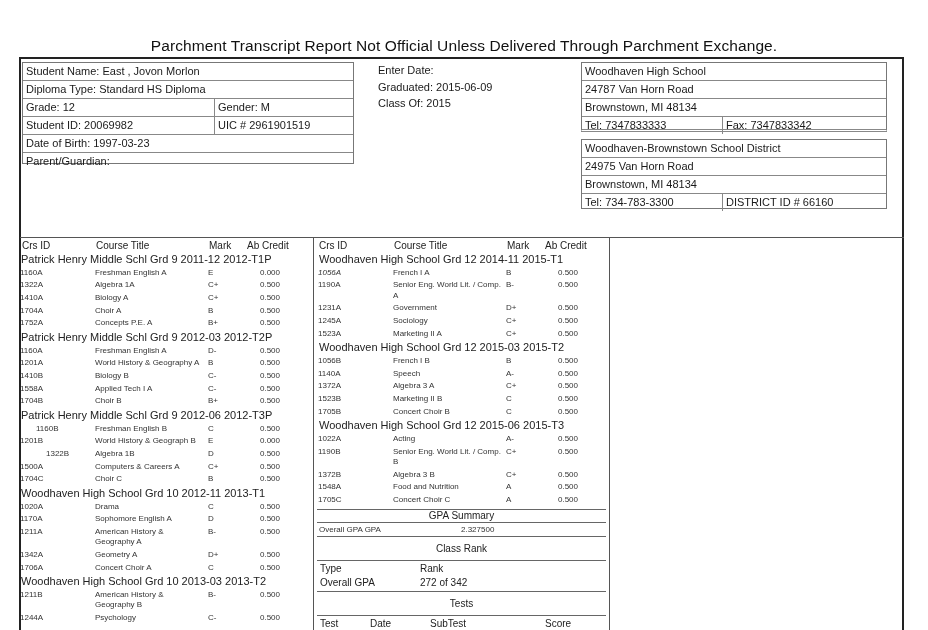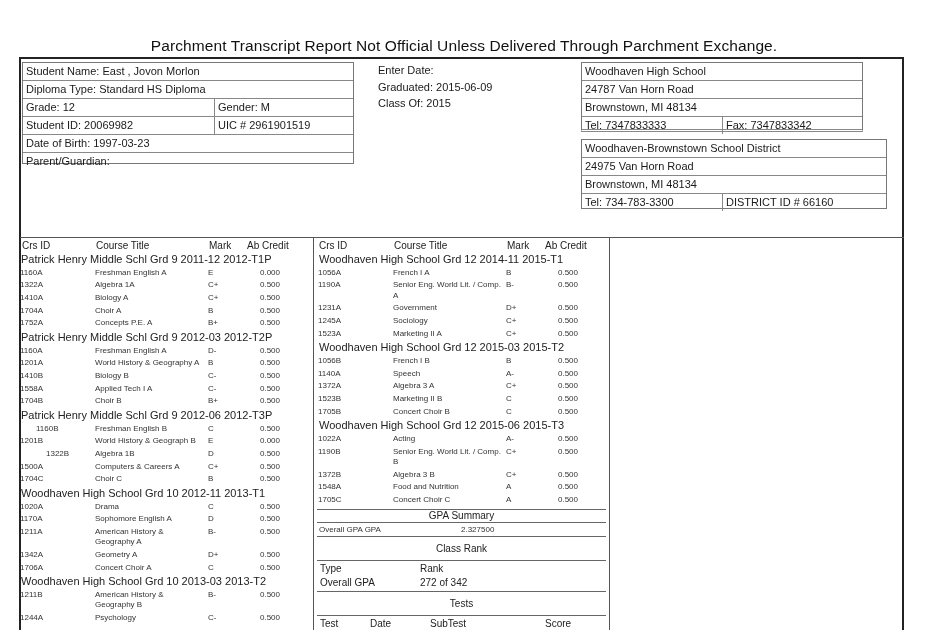--- a/index.html
+++ b/index.html
@@ -6,21 +6,21 @@
   body { width: 928px; height: 630px; overflow: hidden; position: relative; font-family: "Liberation Sans", sans-serif; color: #1a1a1a; }
   .title { position: absolute; left: 0; top: 37px; width: 928px; text-align: center; font-size: 15.5px; color: #111; letter-spacing: 0.1px; }
   .outer { position: absolute; left: 19px; top: 57px; width: 885px; height: 600px; border: 2px solid #222; border-bottom: none; box-sizing: border-box; }
   .box { position: absolute; border: 1px solid #777; box-sizing: border-box; font-size: 11px; }
   .box .row { border-bottom: 1px solid #888; height: 17px; line-height: 16px; display: flex; }
   .box .row:last-child { border-bottom: none; }
   .box .cell { padding-left: 3px; white-space: nowrap; overflow: hidden; }
   .box .cell + .cell { border-left: 1px solid #888; }
   .student-box { left: 22px; top: 62px; width: 332px; height: 102px; }
   .mid-info { position: absolute; left: 378px; top: 62px; font-size: 11px; line-height: 16.7px; }
-  .school-box { left: 581px; top: 62px; width: 282px; height: 70px; border-bottom: 3px double #888; }
+  .school-box { left: 581px; top: 62px; width: 306px; height: 70px; border-bottom: 3px double #888; }
   .district-box { left: 581px; top: 139px; width: 306px; height: 70px; }
   .hline { position: absolute; height: 1px; background: #555; }
   .vline { position: absolute; width: 1px; background: #555; }
   .colhead { position: absolute; font-size: 10px; color: #222; }
   .term { position: absolute; font-size: 11px; white-space: nowrap; color: #222; }
   .crow { position: absolute; font-size: 8px; color: #333; }
   .crow span { position: absolute; top: 0; white-space: nowrap; }
   .crow .title2 { white-space: normal; width: 110px; line-height: 10.5px; }
   .sec-head { position: absolute; font-size: 10px; text-align: center; color: #222; }
   .sec-line { position: absolute; height: 1px; background: #666; }
@@ -246,21 +246,21 @@
     <div class="crow" style="left: 20px; top: 612.8px;">
       <span style="left: 0px;">1244A</span>
       <span class="title2" style="left: 75px;">Psychology</span>
       <span style="left: 188px;">C-</span>
       <span style="left: 240px;">0.500</span>
     </div>
   </div>
 <div id="right-terms">
     <div class="term" style="left: 319px; top: 253px;">Woodhaven High School Grd 12 2014-11 2015-T1</div>
     <div class="crow" style="left: 318px; top: 267.5px;">
-      <span style="left: 0px;">1056A</span>
+      <span style="left: 0px; font-style: italic;">1056A</span>
       <span class="title2" style="left: 75px;">French I A</span>
       <span style="left: 188px;">B</span>
       <span style="left: 240px;">0.500</span>
     </div>
     <div class="crow" style="left: 318px; top: 280.2px;">
       <span style="left: 0px;">1190A</span>
       <span class="title2" style="left: 75px;">Senior Eng. World Lit. / Comp. A</span>
       <span style="left: 188px;">B-</span>
       <span style="left: 240px;">0.500</span>
     </div>

